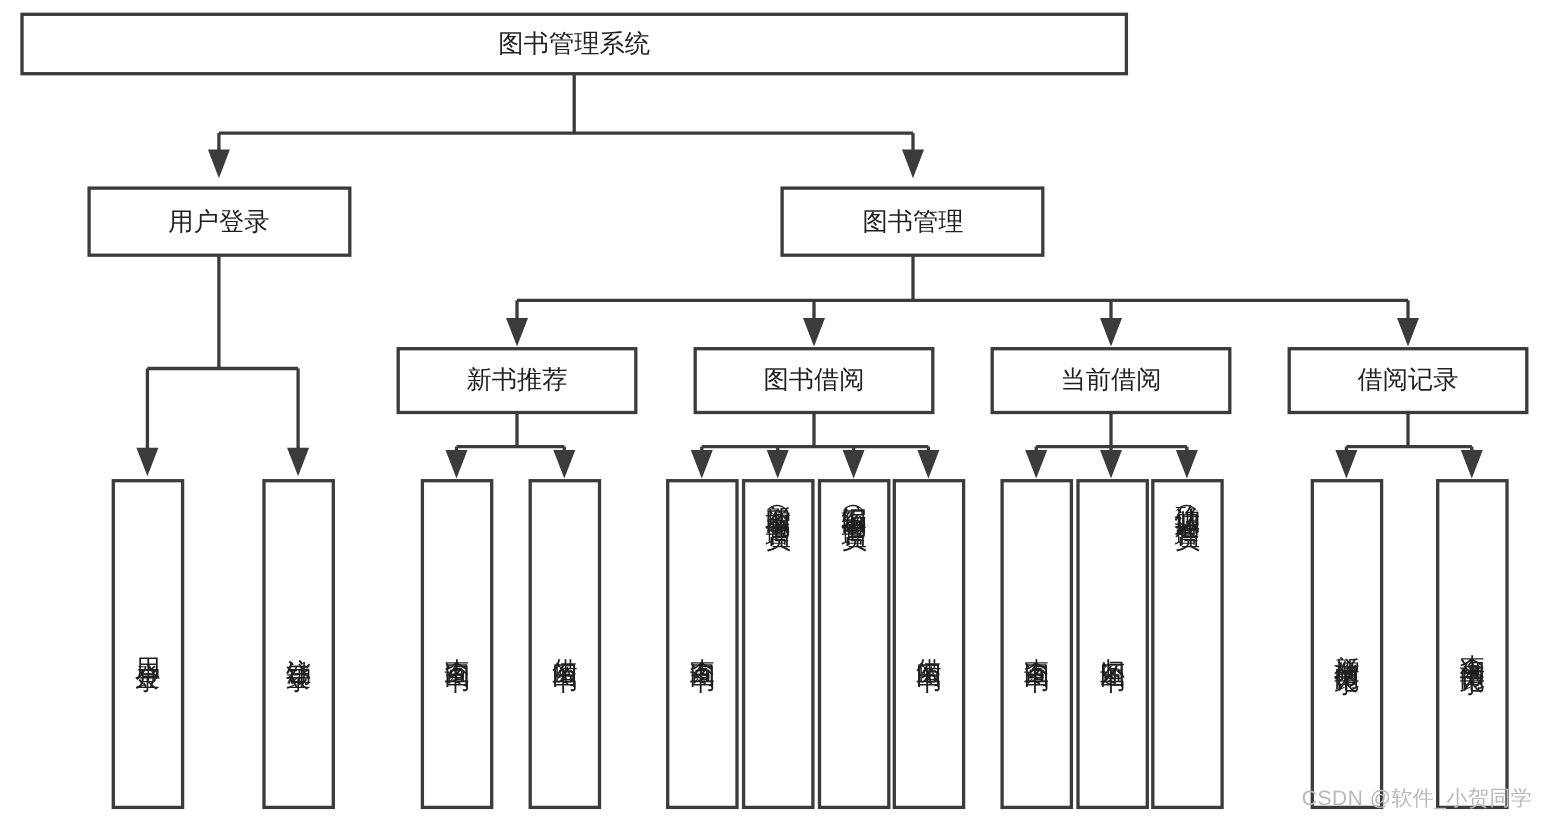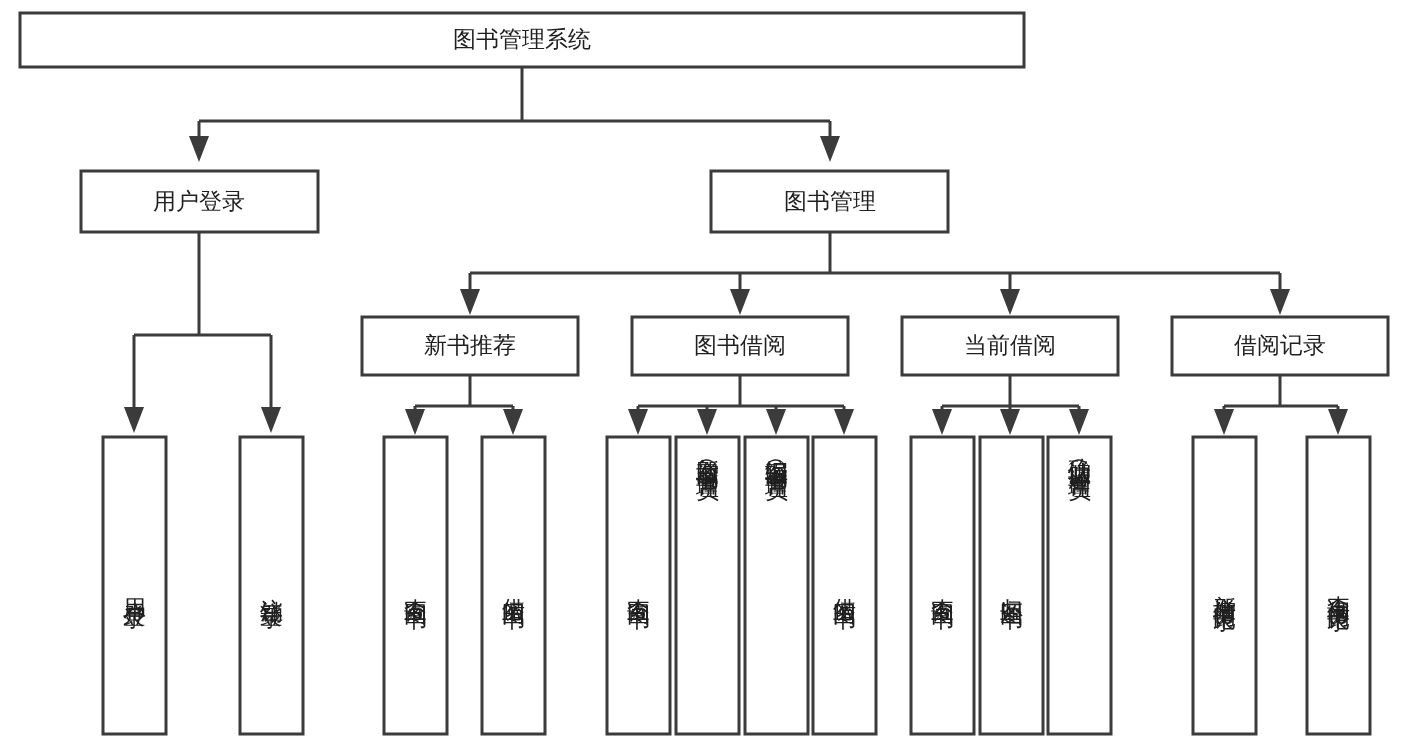--- a/index.html
+++ b/index.html
@@ -232,13 +232,14 @@
     <span class="node-label-v">确认归还（管理员）</span>
   </div>
 
   <div class="leaf-label-wrap" style="left:1193px; top:437px; width:63px; height:297px;">
     <span class="node-label-v">新增借阅记录</span>
   </div>
   <div class="leaf-label-wrap" style="left:1307px; top:437px; width:63px; height:297px;">
     <span class="node-label-v">查询借阅记录</span>
   </div>
 
+  <div class="watermark">CSDN @软件_小贺同学</div>
 </div>
 
 </body></html>

